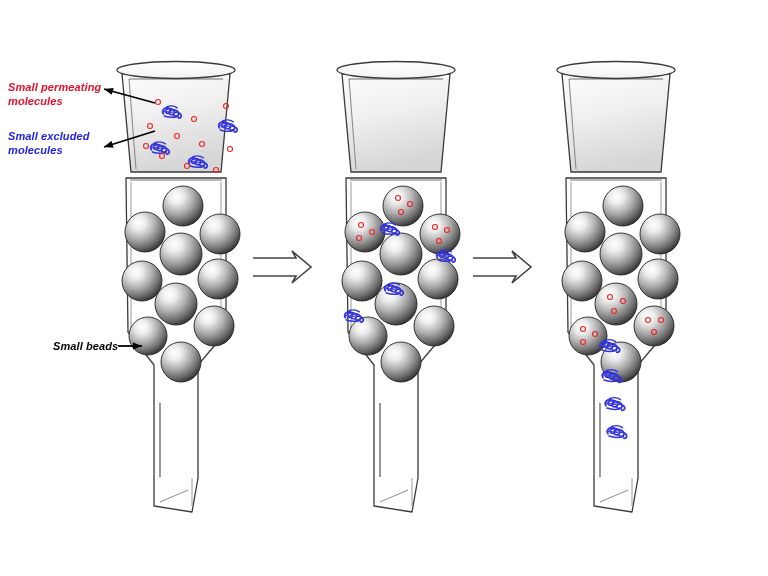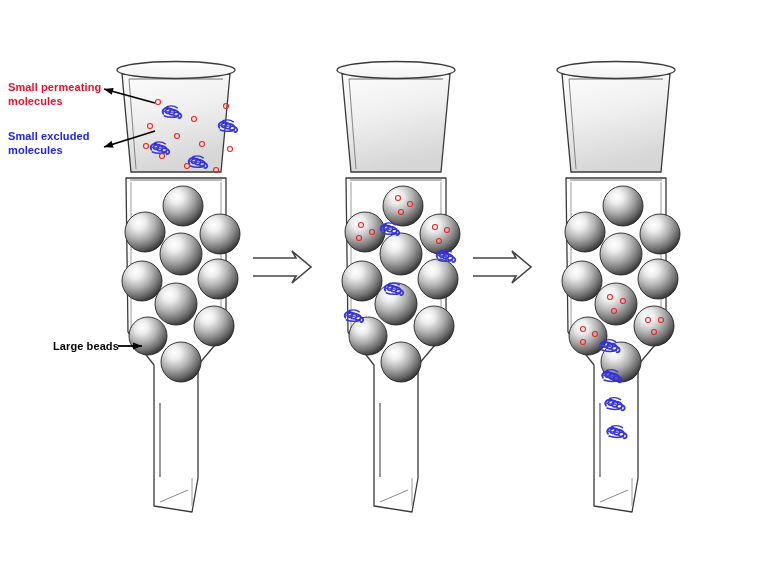--- a/index.html
+++ b/index.html
@@ -25,20 +25,21 @@
     height: 576px;
   }
   .lbl {
     position: absolute;
     font-family: "Liberation Sans", sans-serif;
     font-size: 11px;
     font-weight: bold;
     line-height: 14px;
     white-space: pre-line;
     letter-spacing: 0.1px;
+    font-style: italic;
   }
   #lbl-small   { left: 8px;  top: 80px;  color: #e8112d; }
   #lbl-large   { left: 8px;  top: 129px; color: #2222ee; }
   #lbl-beads   { left: 53px; top: 339px; color: #000000; white-space: nowrap; }
 </style>
 </head>
 <body>
 
 <div id="stage">
 
@@ -281,15 +282,15 @@
         </g>
       </g>
   </svg>
 
   <div class="lbl" id="lbl-small">Small permeating
 molecules</div>
 
   <div class="lbl" id="lbl-large">Small excluded
 molecules</div>
 
-  <div class="lbl" id="lbl-beads">Large beads</div>
+  <div class="lbl" id="lbl-beads">Small beads</div>
 
 </div>
 
 </body></html>

